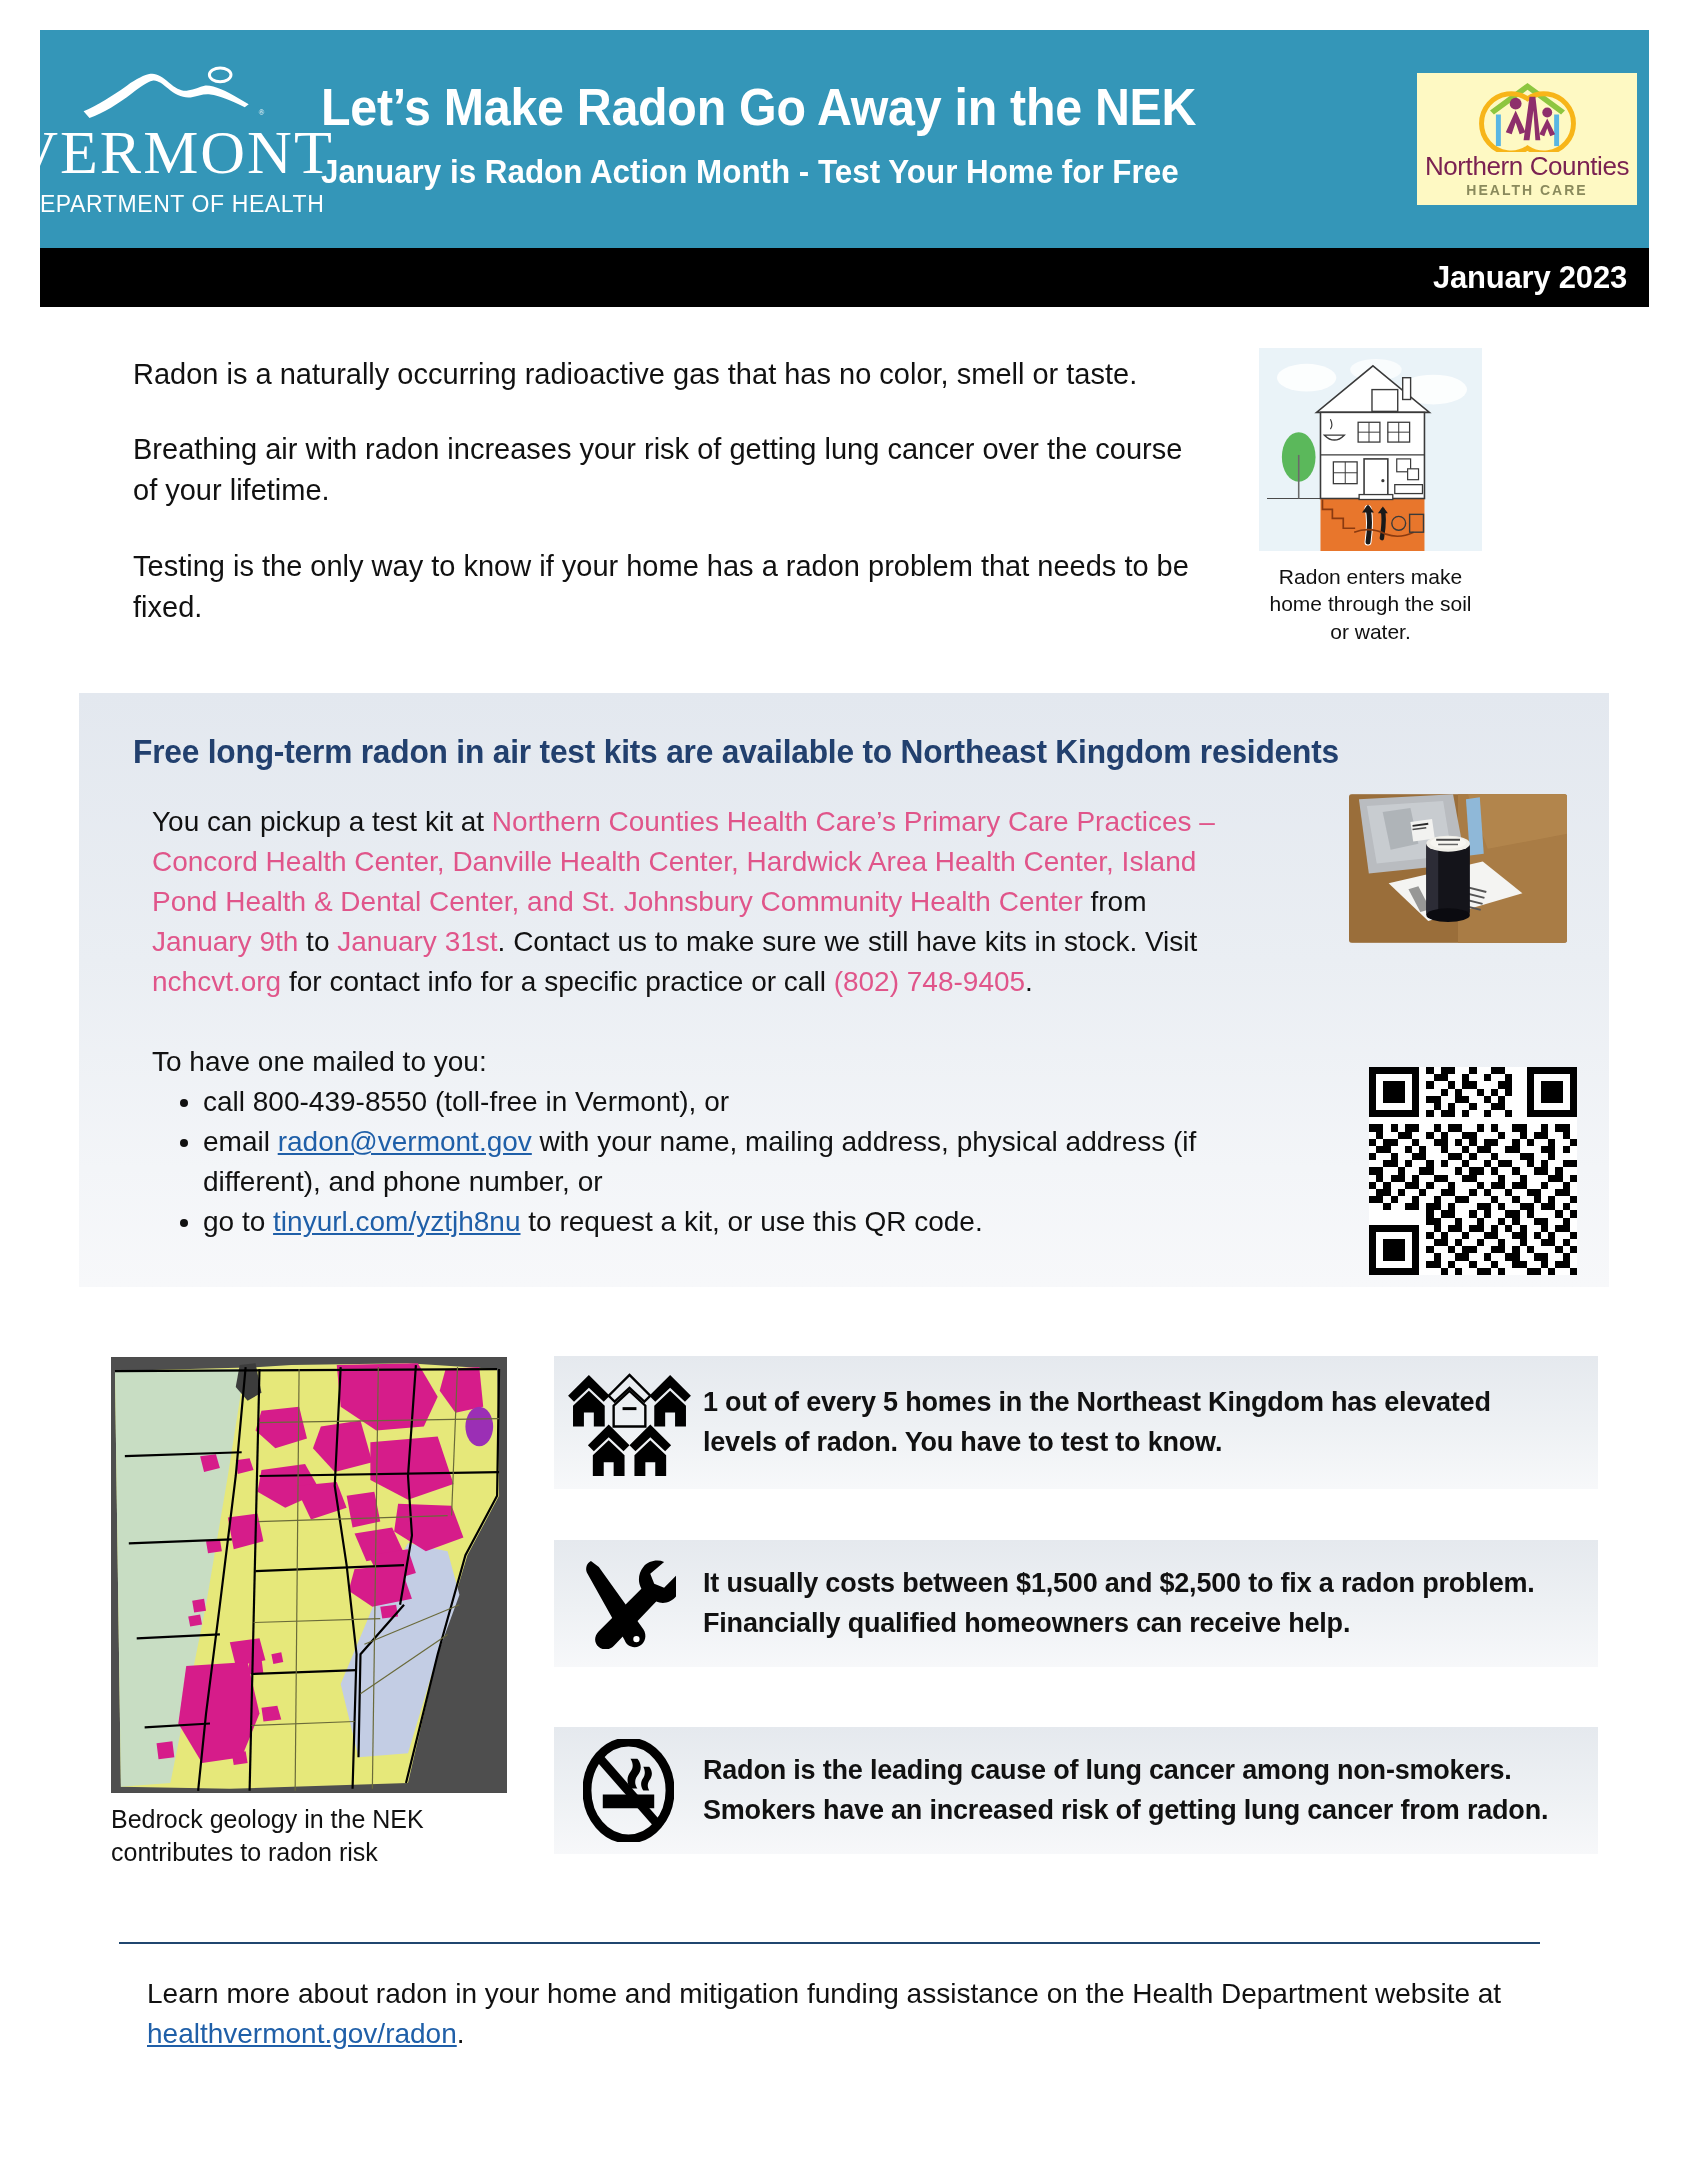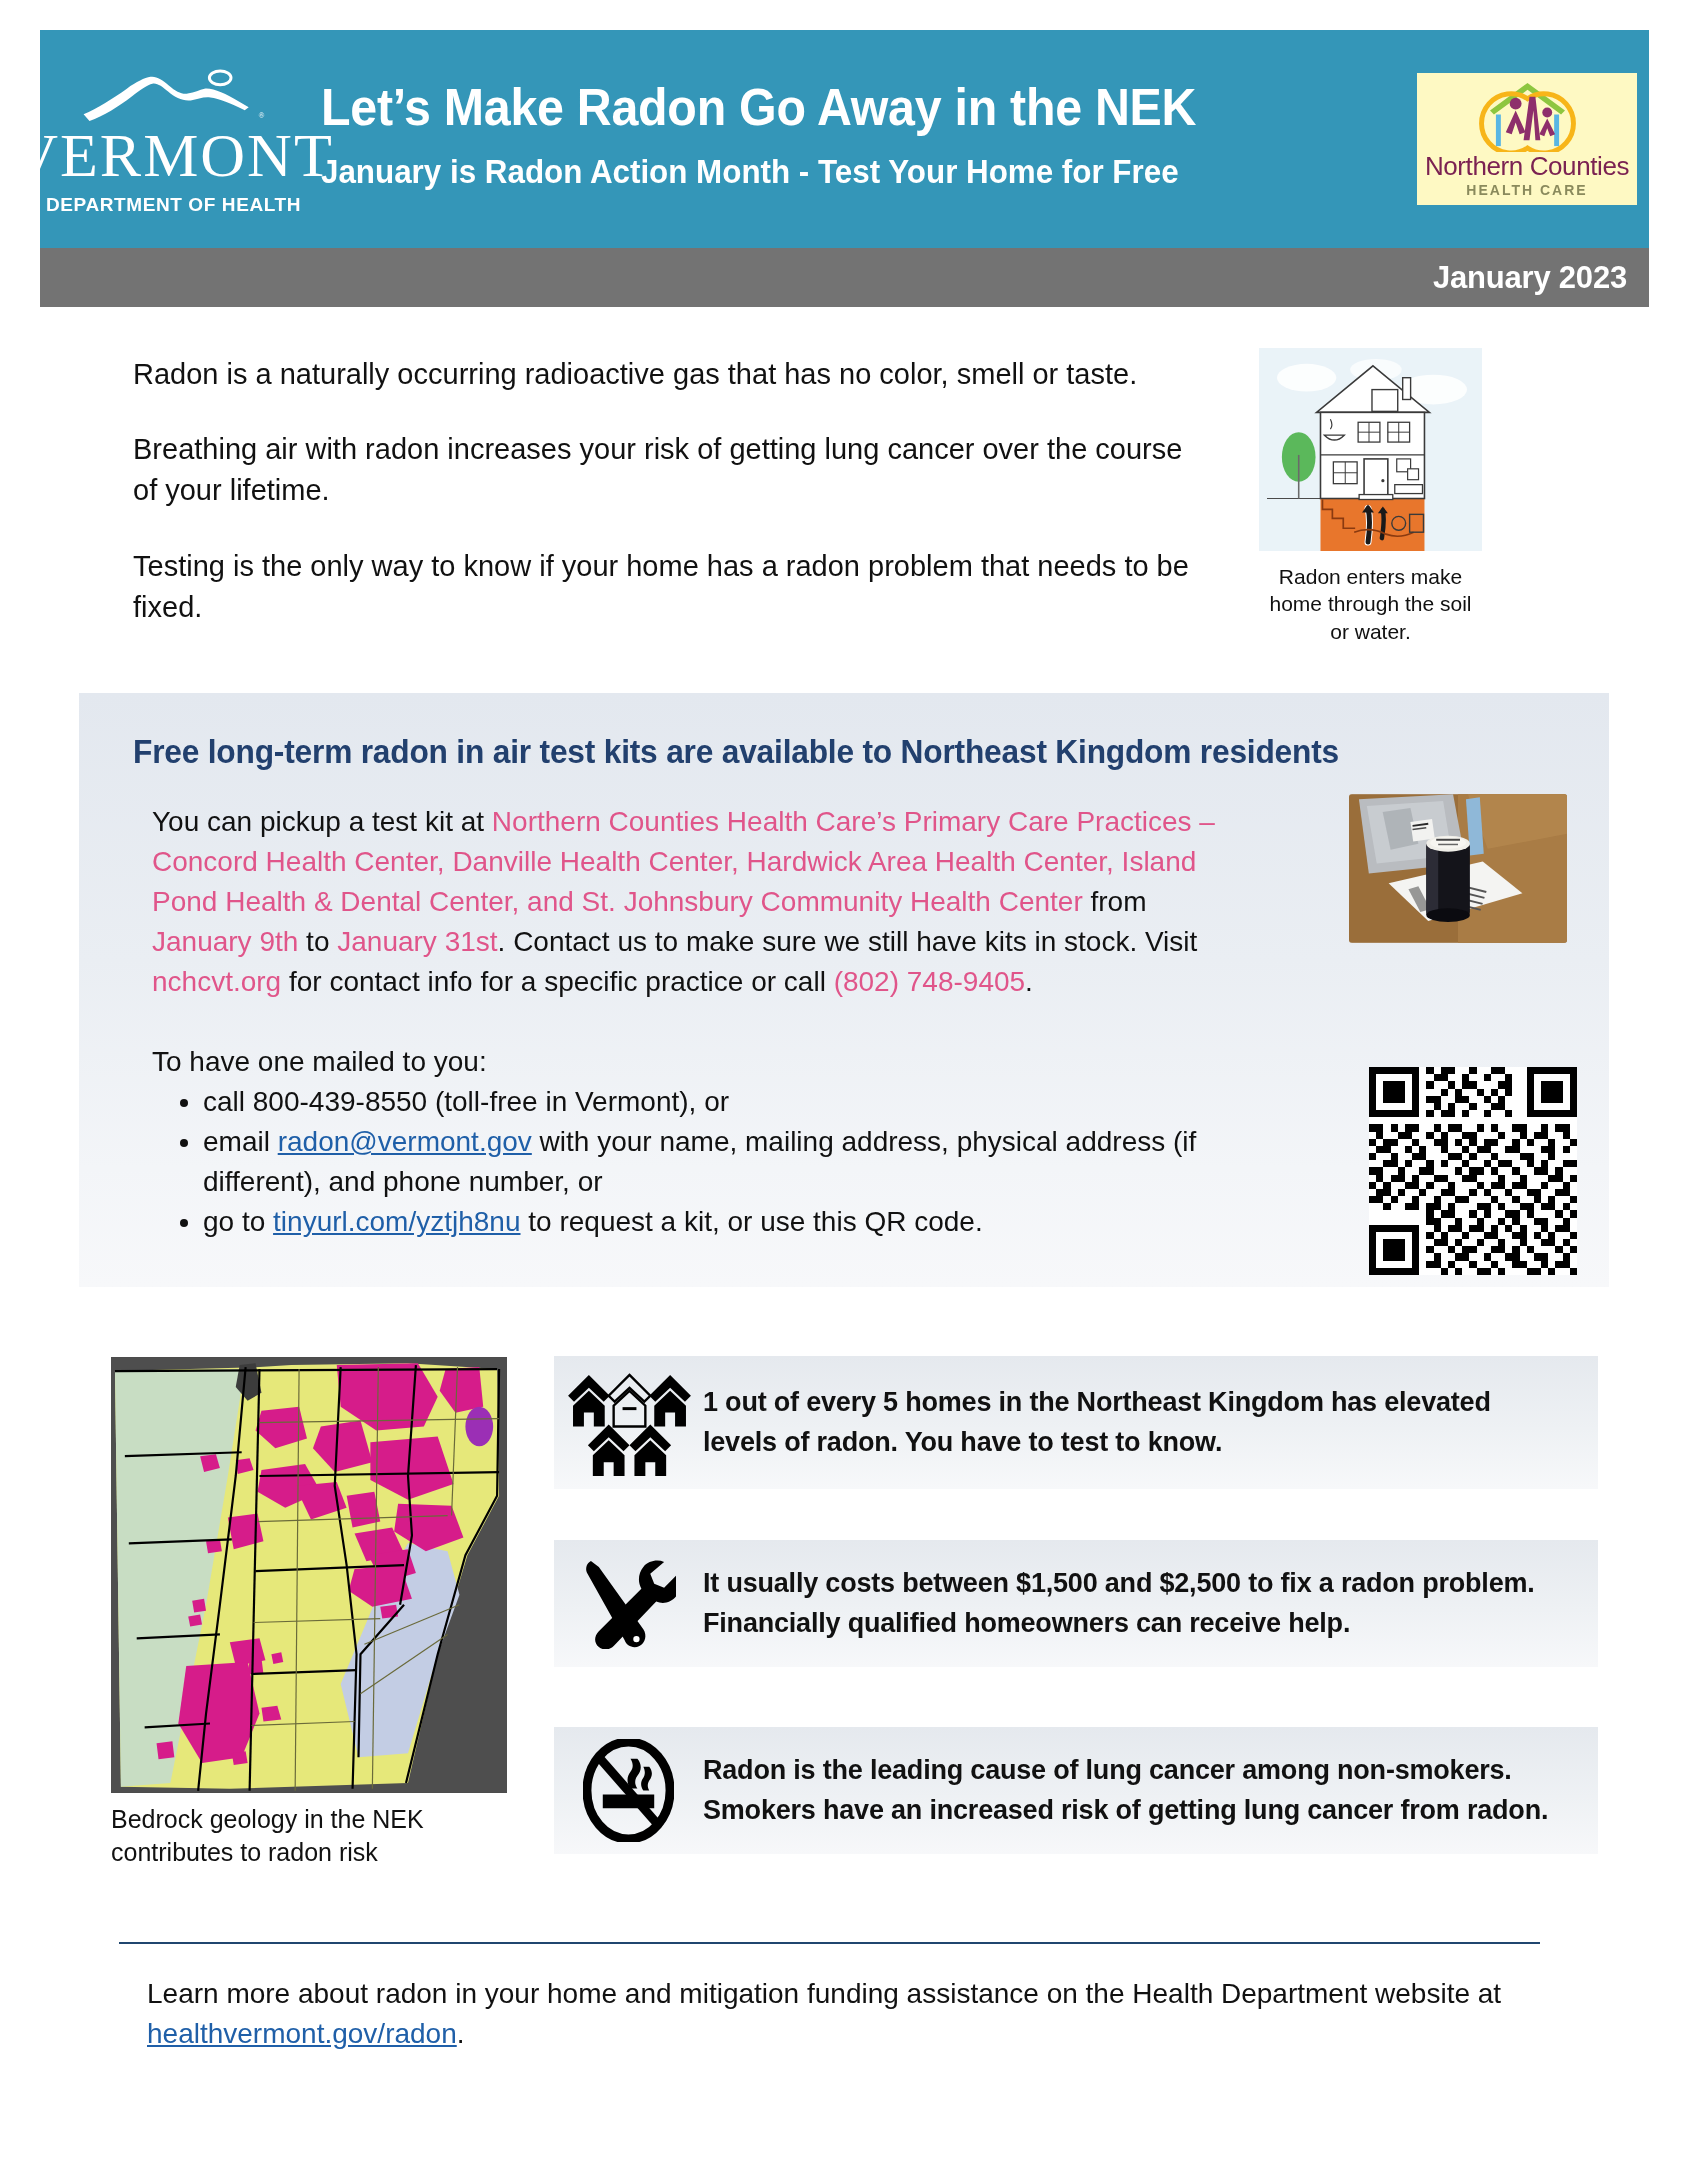--- a/index.html
+++ b/index.html
@@ -42,22 +42,22 @@
     color: #ffffff;
     font-family: "Liberation Serif", serif;
     font-size: 62px;
     letter-spacing: 2px;
     line-height: 1;
     margin-top: -2px;
     font-weight: 400;
   }
   .vt-sub {
     color: #ffffff;
-    font-size: 19px;
-    font-weight: bold;
+    font-size: 23px;
+    font-weight: normal;
     letter-spacing: 0.6px;
     margin-top: 8px;
     white-space: nowrap;
   }
   .header-titles {
     flex: 1 1 auto;
     display: flex;
     flex-direction: column;
     justify-content: center;
     padding-left: 14px;
@@ -112,21 +112,21 @@
     margin-top: 3px;
     font-weight: bold;
   }
 
   .date-band {
     position: absolute;
     left: 40px;
     top: 248px;
     width: 1609px;
     height: 59px;
-    background: #737373;
+    background: #000000;
     display: flex;
     align-items: center;
     justify-content: flex-end;
     padding-right: 22px;
     box-sizing: border-box;
   }
   .date-band span {
     color: #ffffff;
     font-size: 31px;
     font-weight: bold;

